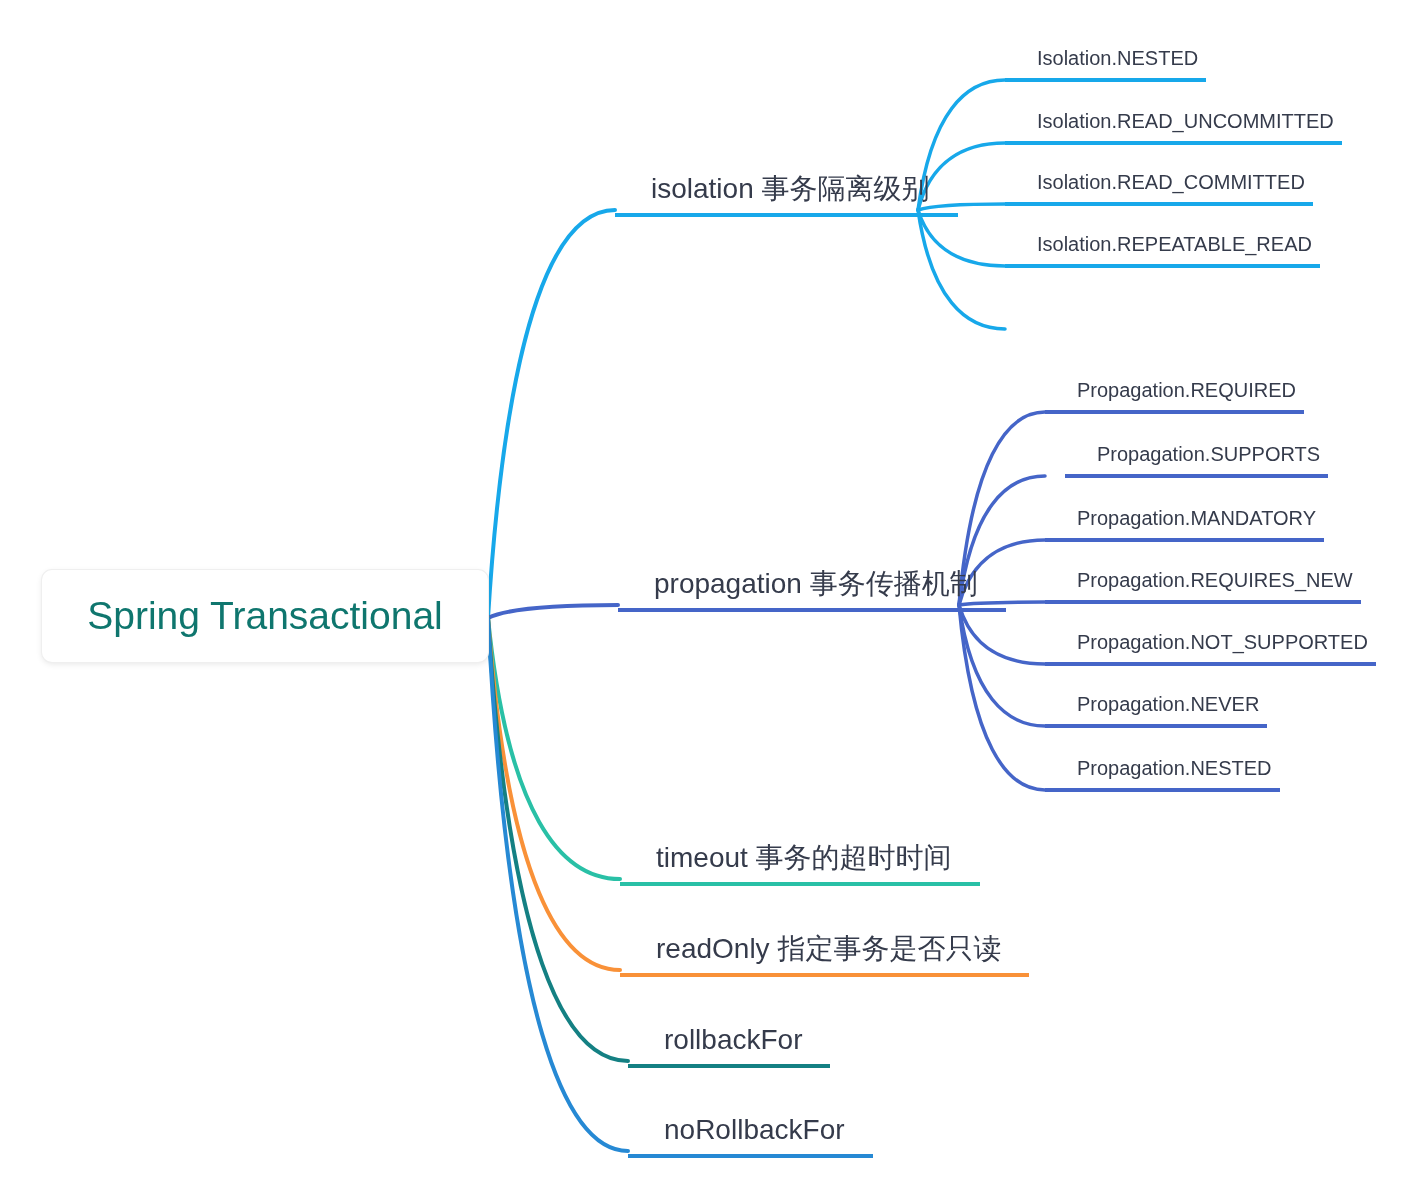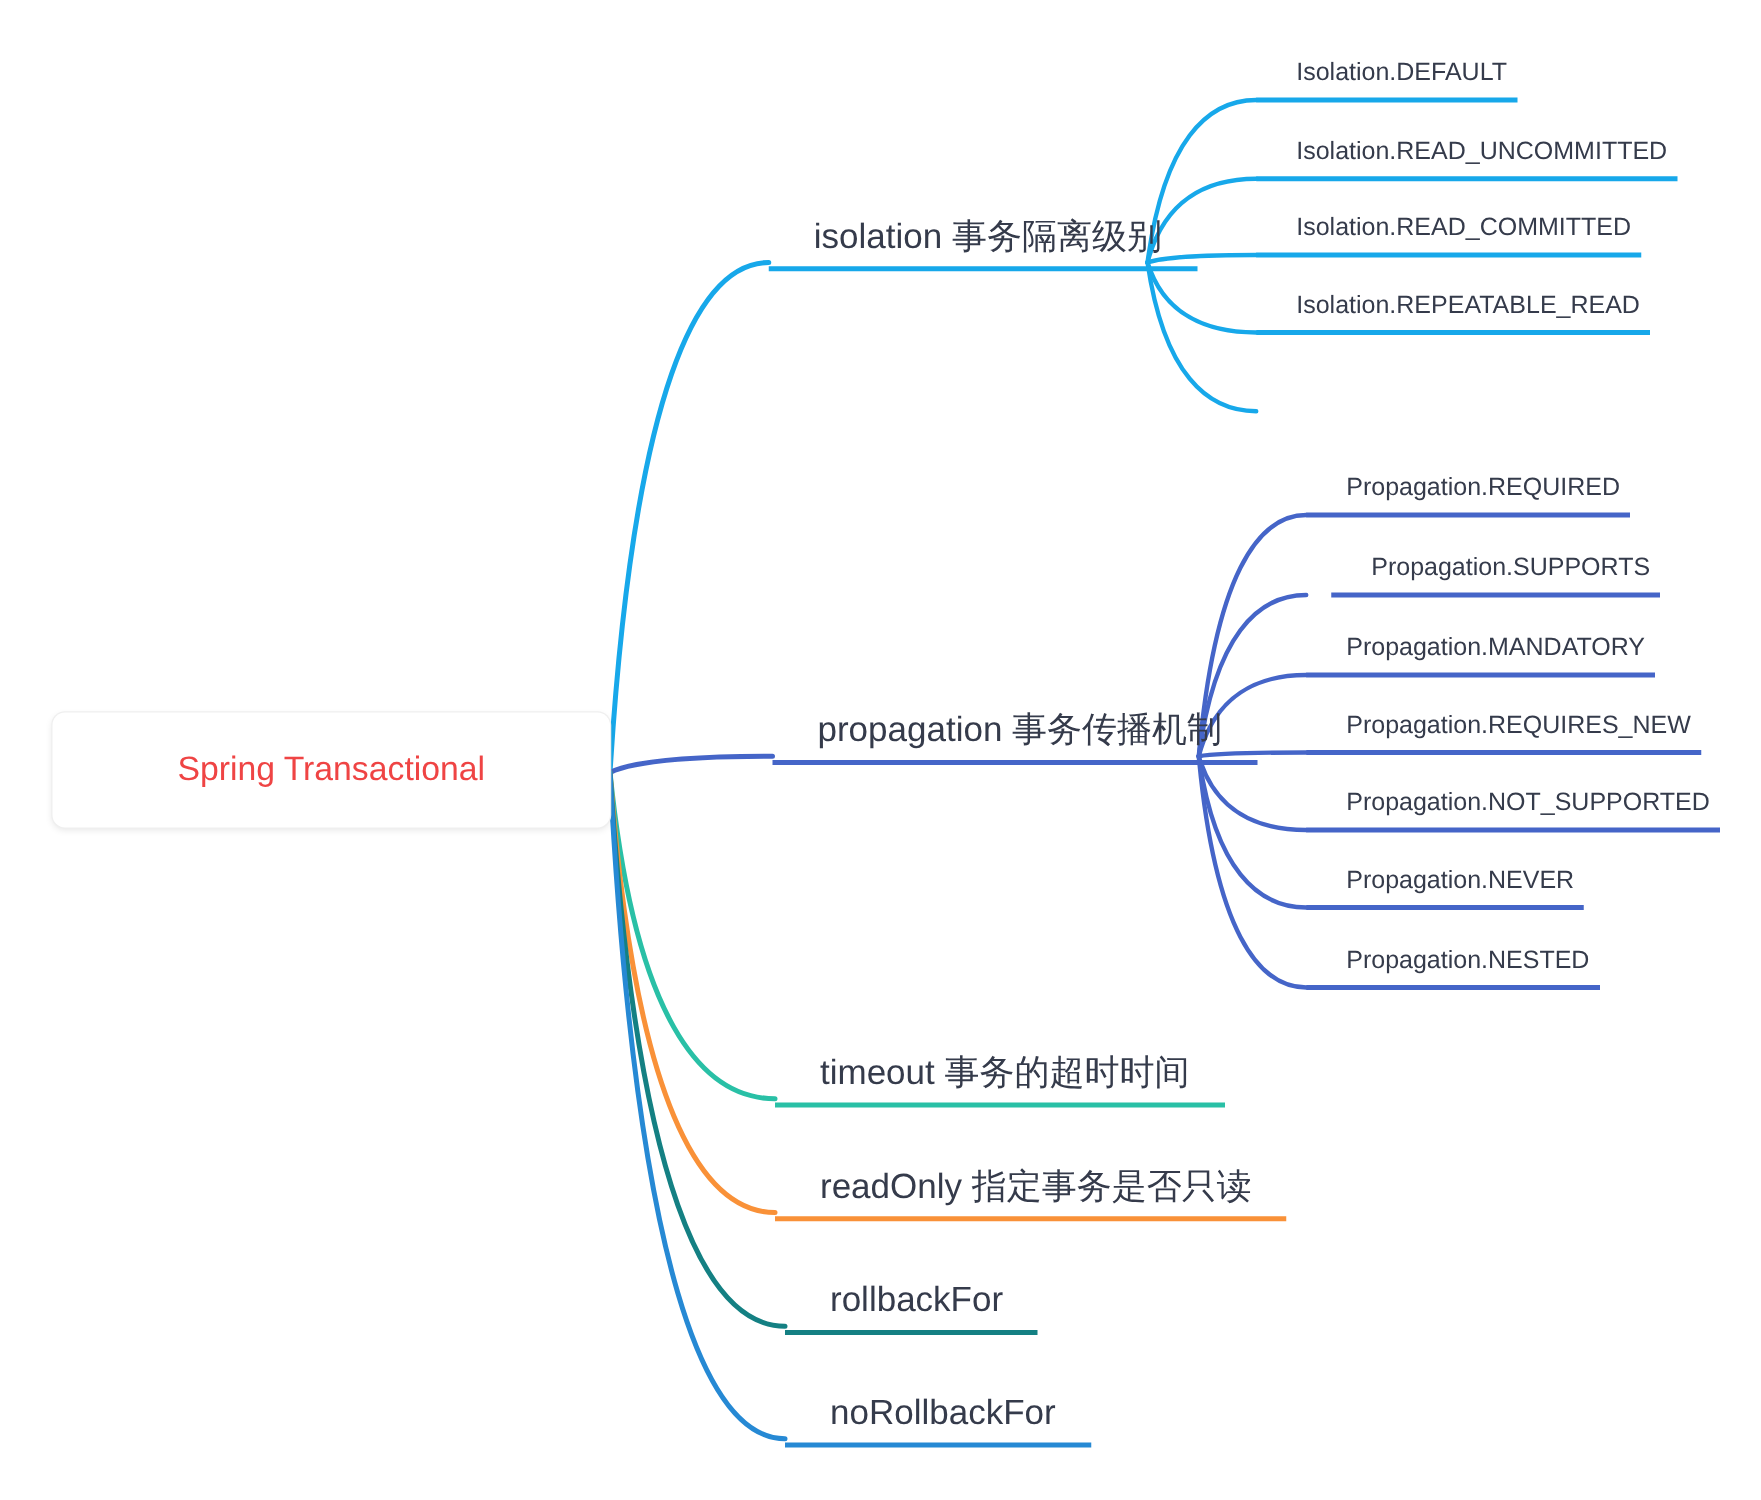--- a/index.html
+++ b/index.html
@@ -34,22 +34,22 @@
     border-bottom: 4px solid;
   }
   .root-node {
     position: absolute;
     display: flex;
     align-items: center;
     justify-content: center;
     background: #ffffff;
     border-radius: 10px;
     box-shadow: 0 0 0 1px #efefef, 0 2px 6px rgba(0,0,0,0.10);
-    font-size: 27px;
-    color: #ef4444;
+    font-size: 39px;
+    color: #0f766e;
     white-space: nowrap;
   }
 </style>
 </head>
 <body>
 
 <div id="canvas" style="width: 1409px; height: 1200px; background: rgb(255, 255, 255);">
   <svg id="links" xmlns="http://www.w3.org/2000/svg" width="1409" height="1200" viewBox="0 0 1409 1200">
       <path d="M 488 618 C 507.05 312, 557.85 210, 615 210" fill="none" stroke="#17A8EA" stroke-width="4" stroke-linecap="round"></path>
       <path d="M 918 210 C 931.05 112.5, 965.85 80, 1005 80" fill="none" stroke="#17A8EA" stroke-width="3.5" stroke-linecap="round"></path>
@@ -65,21 +65,21 @@
       <path d="M 959 605 C 971.9 649.25, 1006.3 664, 1045 664" fill="none" stroke="#4565C8" stroke-width="3.5" stroke-linecap="round"></path>
       <path d="M 959 605 C 971.9 695.75, 1006.3 726, 1045 726" fill="none" stroke="#4565C8" stroke-width="3.5" stroke-linecap="round"></path>
       <path d="M 959 605 C 971.9 743.75, 1006.3 790, 1045 790" fill="none" stroke="#4565C8" stroke-width="3.5" stroke-linecap="round"></path>
       <path d="M 488 618 C 507.8 813.75, 560.6 879, 620 879" fill="none" stroke="#29C0A6" stroke-width="4" stroke-linecap="round"></path>
       <path d="M 488 618 C 507.8 882, 560.6 970, 620 970" fill="none" stroke="#F99138" stroke-width="4" stroke-linecap="round"></path>
       <path d="M 488 618 C 509 950.25, 565 1061, 628 1061" fill="none" stroke="#148083" stroke-width="4" stroke-linecap="round"></path>
       <path d="M 488 618 C 509 1017.75, 565 1151, 628 1151" fill="none" stroke="#2689D4" stroke-width="4" stroke-linecap="round"></path>
     </svg>
   <div class="root-node node" id="root-node" style="left: 42px; top: 570px; width: 446px; height: 92px;">Spring Transactional</div>
 <div class="node branch" style="left: 615px; top: 171px; border-bottom-color: rgb(23, 168, 234);">isolation 事务隔离级别</div>
-    <div class="node child" style="left: 1005px; top: 46px; border-bottom-color: rgb(23, 168, 234);">Isolation.DEFAULT</div>
+    <div class="node child" style="left: 1005px; top: 46px; border-bottom-color: rgb(23, 168, 234);">Isolation.NESTED</div>
     <div class="node child" style="left: 1005px; top: 109px; border-bottom-color: rgb(23, 168, 234);">Isolation.READ_UNCOMMITTED</div>
     <div class="node child" style="left: 1005px; top: 170px; border-bottom-color: rgb(23, 168, 234);">Isolation.READ_COMMITTED</div>
     <div class="node child" style="left: 1005px; top: 232px; border-bottom-color: rgb(23, 168, 234);">Isolation.REPEATABLE_READ</div>
     <div class="node branch" style="left: 618px; top: 566px; border-bottom-color: rgb(69, 101, 200);">propagation 事务传播机制</div>
     <div class="node child" style="left: 1045px; top: 378px; border-bottom-color: rgb(69, 101, 200);">Propagation.REQUIRED</div>
     <div class="node child" style="left: 1065px; top: 442px; border-bottom-color: rgb(69, 101, 200);">Propagation.SUPPORTS</div>
     <div class="node child" style="left: 1045px; top: 506px; border-bottom-color: rgb(69, 101, 200);">Propagation.MANDATORY</div>
     <div class="node child" style="left: 1045px; top: 568px; border-bottom-color: rgb(69, 101, 200);">Propagation.REQUIRES_NEW</div>
     <div class="node child" style="left: 1045px; top: 630px; border-bottom-color: rgb(69, 101, 200);">Propagation.NOT_SUPPORTED</div>
     <div class="node child" style="left: 1045px; top: 692px; border-bottom-color: rgb(69, 101, 200);">Propagation.NEVER</div>

